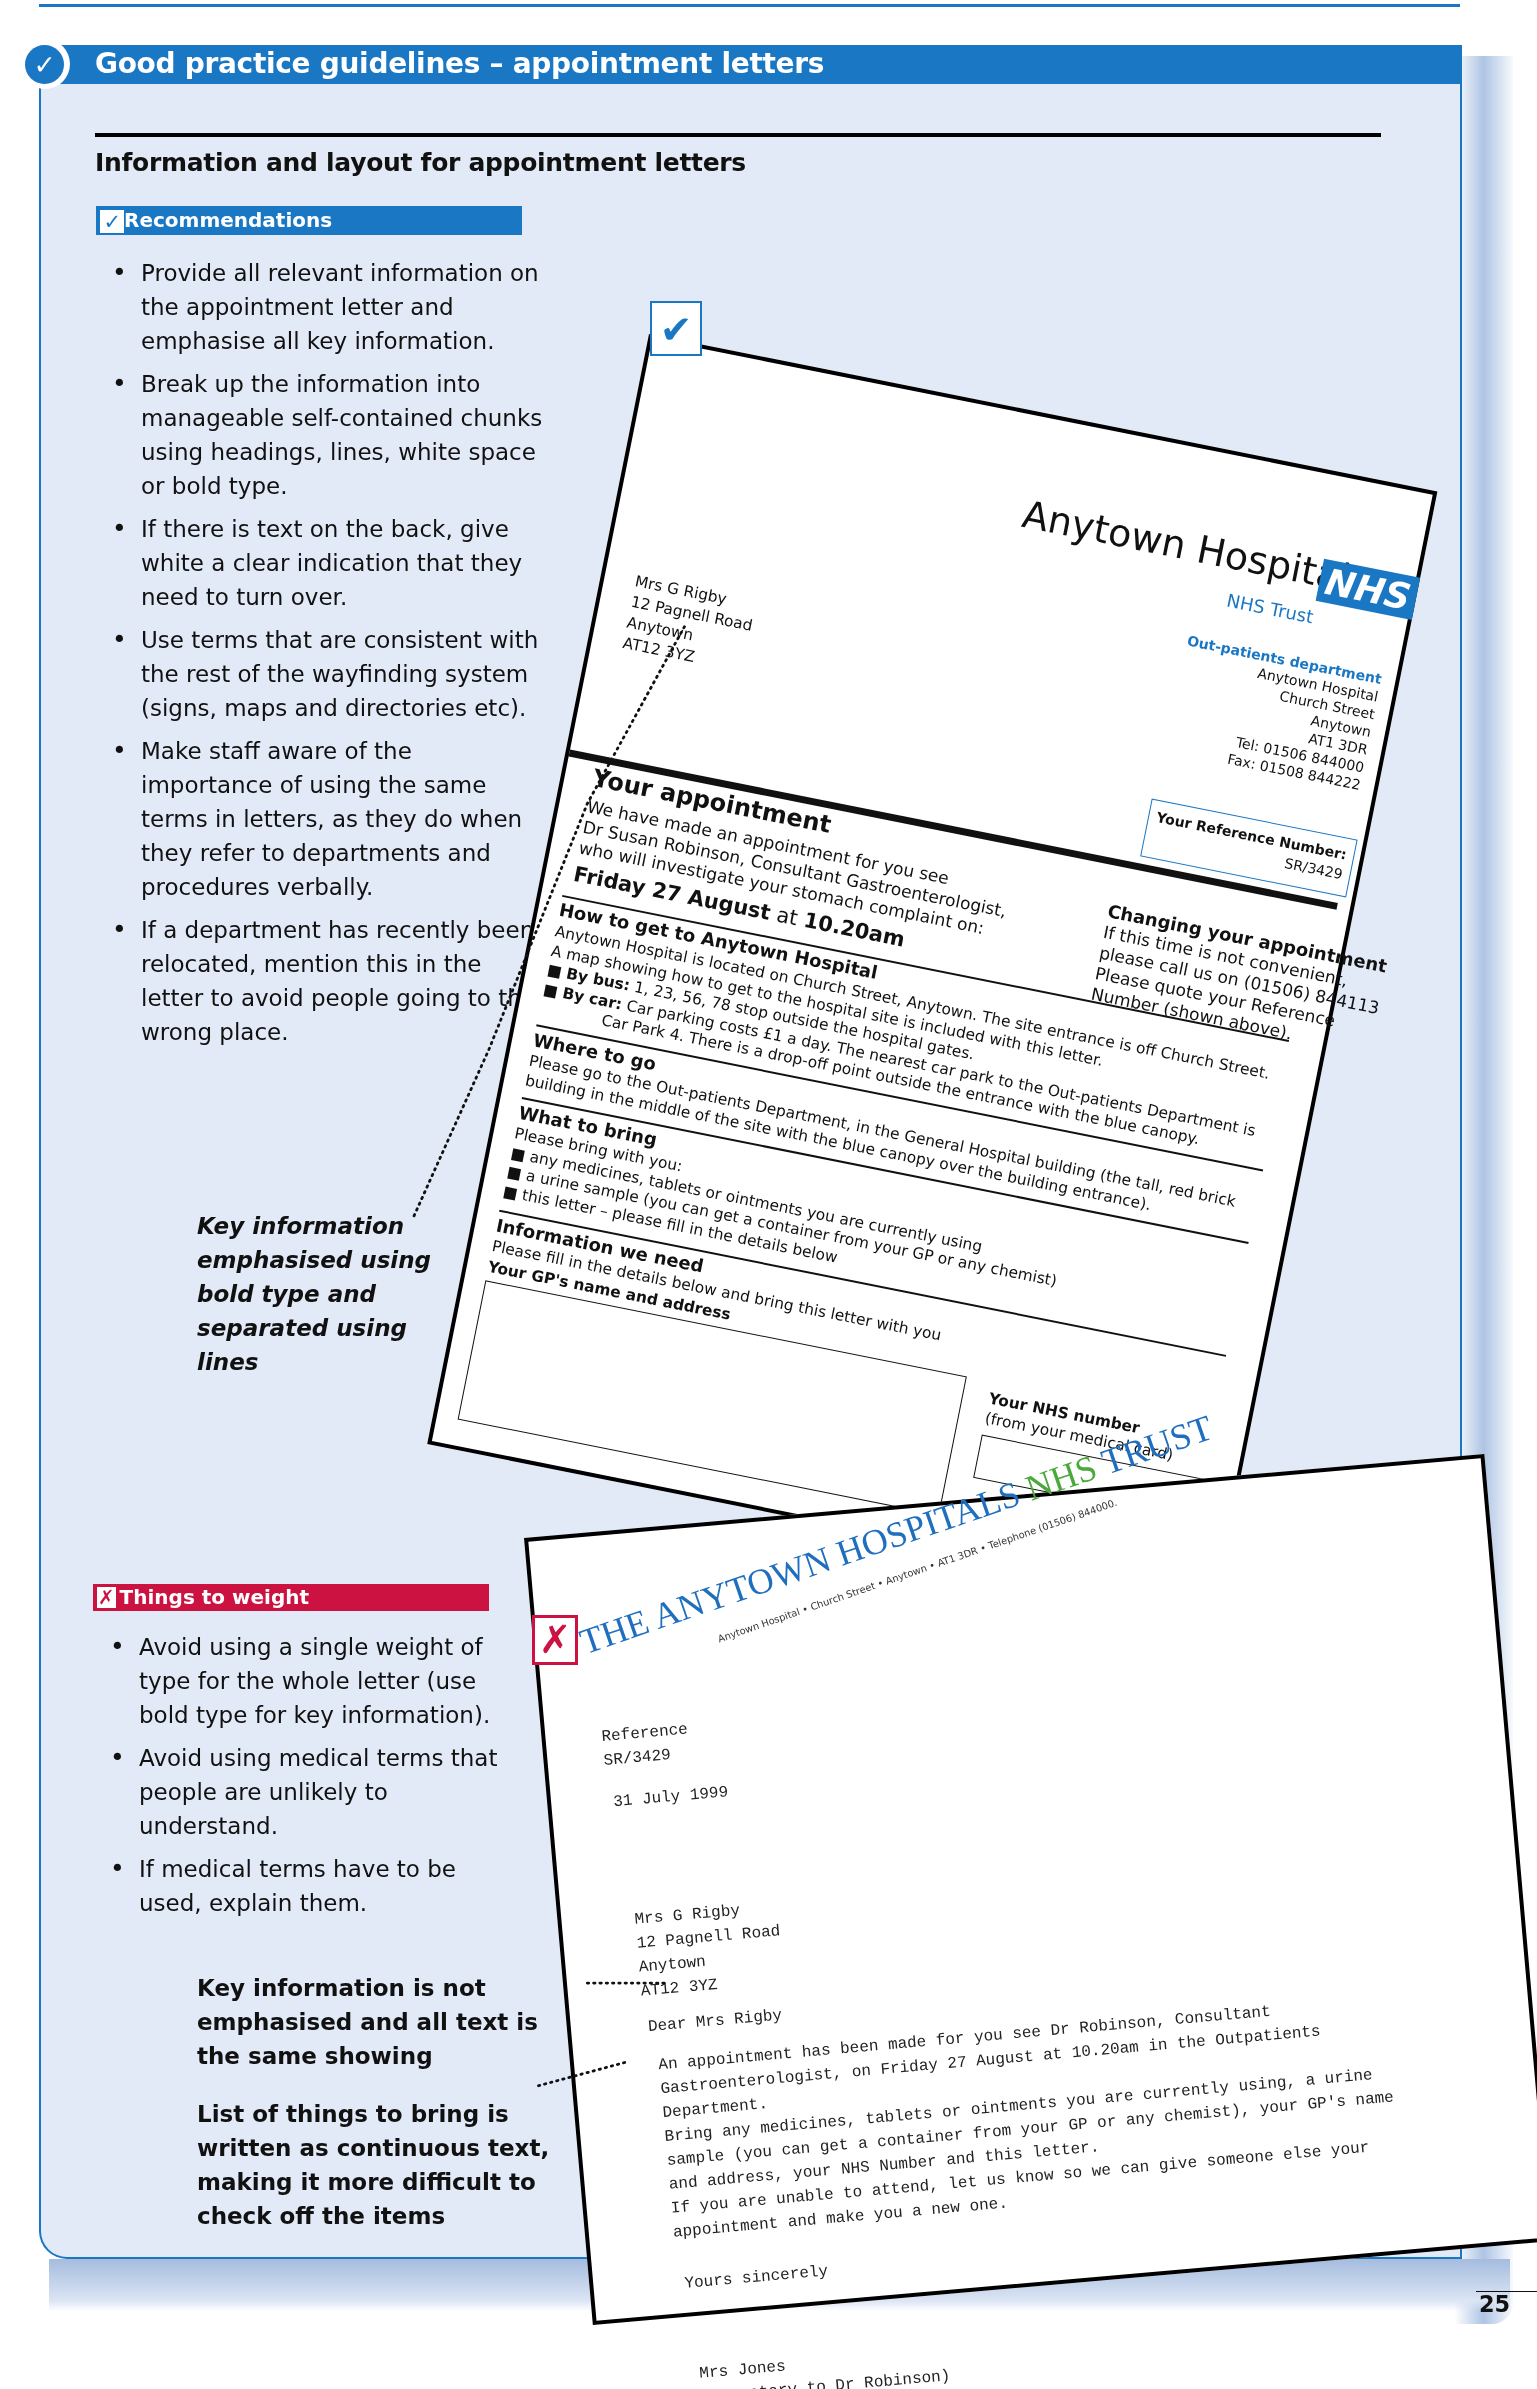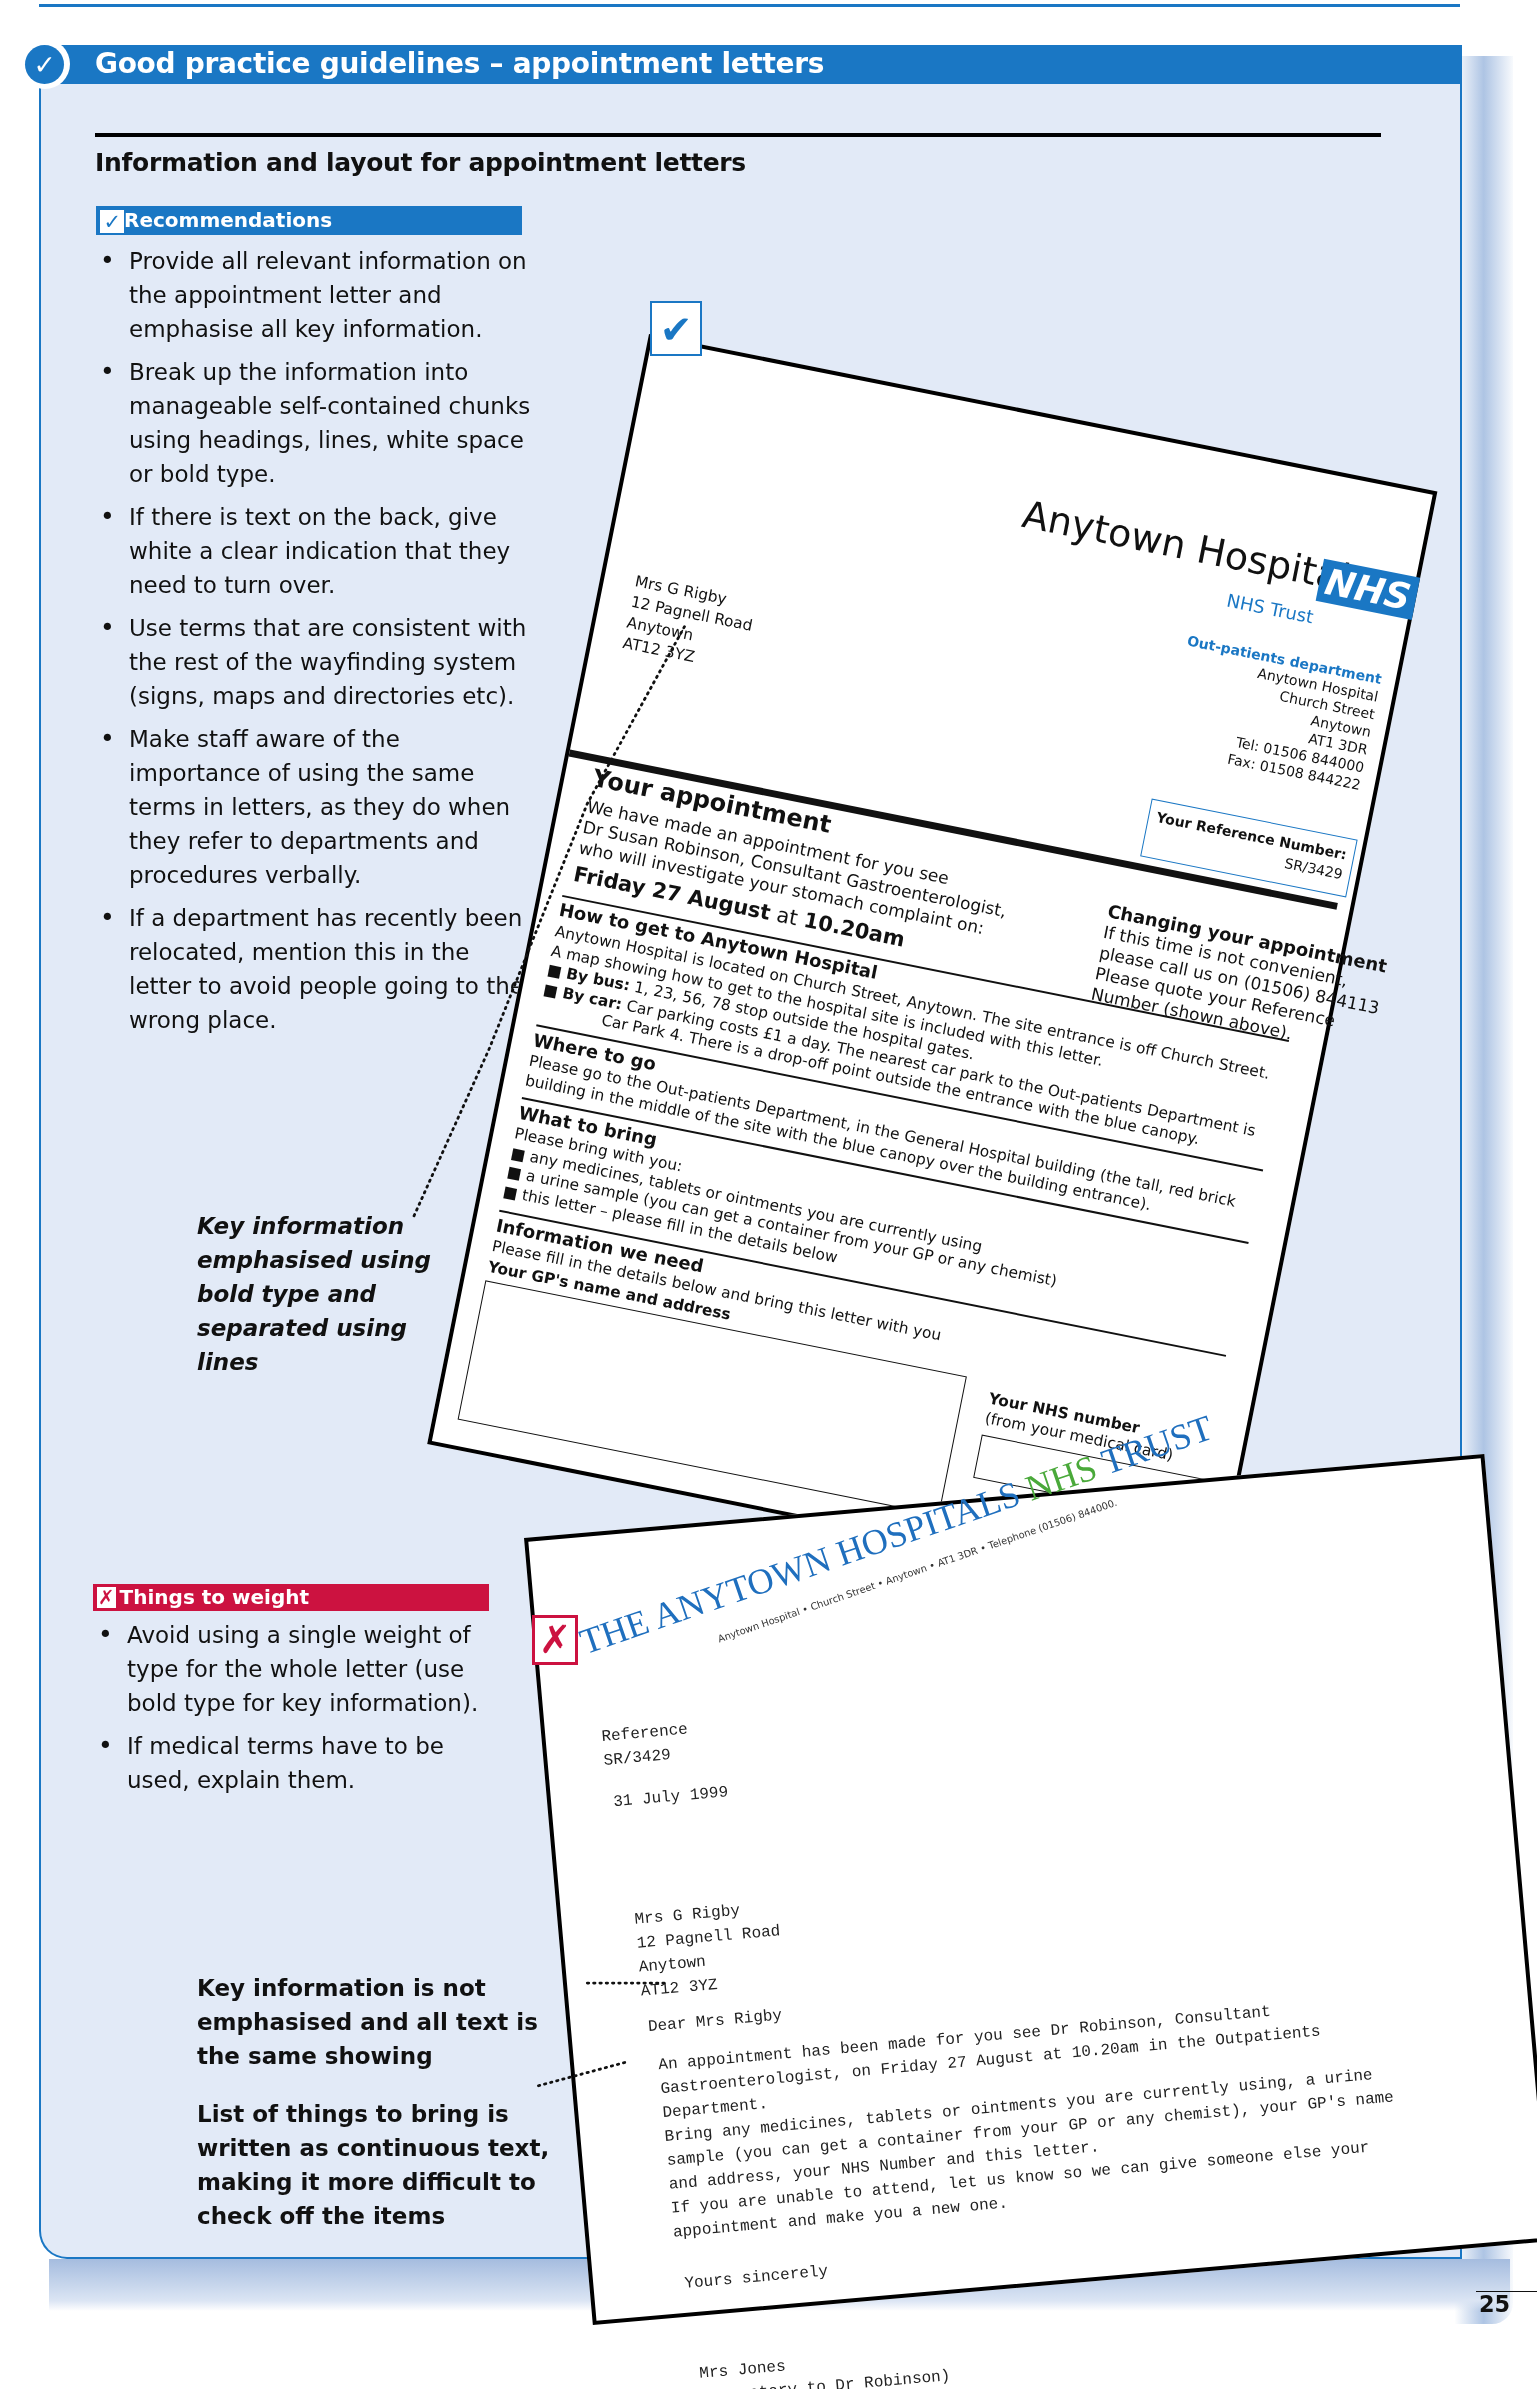--- a/index.html
+++ b/index.html
@@ -26,21 +26,21 @@
   .rec-bar { position:absolute; left:96px; top:206px; width:426px; height:29px; background:#1a77c4; }
   .rec-bar .tick { position:absolute; left:4.2px; top:3.5px; width:24px; height:23px; background:#fff; color:#1a77c4;
                    font:bold 21px "DejaVu Sans", sans-serif; line-height:24px; text-align:center; }
   .rec-bar .lbl { position:absolute; left:28px; top:0; font:bold 20px "DejaVu Sans", sans-serif; color:#fff; line-height:29px; }
 
   .avoid-bar { position:absolute; left:93px; top:1584px; width:396px; height:26.6px; background:#cc1240; }
   .avoid-bar .x { position:absolute; left:3.5px; top:2.8px; width:19.6px; height:21px; background:#fff; color:#cc1240;
                   font:bold 19.6px "DejaVu Sans", sans-serif; line-height:21px; text-align:center; }
   .avoid-bar .lbl { position:absolute; left:26.6px; top:0; font:bold 20px "DejaVu Sans", sans-serif; color:#fff; line-height:26.6px; }
 
-  ul.bullets { position:absolute; margin:4px; padding:0; list-style:none; }
+  ul.bullets { position:absolute; margin:16px; padding:0; list-style:none; }
   ul.bullets li { position:relative; padding-left:29px; font-size:23px; line-height:34px; margin-bottom:9px; }
   ul.bullets li::before { content:"\2022"; position:absolute; left:0; top:0; font-size:25px; }
   .rec-list { left:96px; top:240px; width:433px; }
   .avoid-list { left:94px; top:1614px; width:391px; }
   .avoid-list li { font-size:23px; line-height:34px; }
 
   .callout { position:absolute; font:bold 23px "DejaVu Sans", sans-serif; line-height:34px; }
   .callout-1 { left:197px; top:1209px; width:238px;font-style:italic; }
   .callout-2 { left:197px; top:1971px; width:377px; }
   .callout-3 { left:197px; top:2097px; width:391px; }
@@ -114,20 +114,21 @@
 </ul>
 
 <div class="callout callout-1">Key information emphasised using bold type and separated using lines</div>
 
 <div class="avoid-bar">
   <span class="x">✗</span>
   <span class="lbl">Things to weight</span>
 </div>
 <ul class="bullets avoid-list">
   <li>Avoid using a single weight of type for the whole letter (use bold type for key information).</li>
+  <li>Avoid using medical terms that people are unlikely to understand.</li>
   <li>If medical terms have to be used, explain them.</li>
 </ul>
 
 <div class="callout callout-2">Key information is not emphasised and all text is the same showing</div>
 <div class="callout callout-3">List of things to bring is written as continuous text, making it more difficult to check off the items</div>
 
 <div class="letter-good">
   <div class="lg lg-hosp">Anytown Hospital</div>
   <div class="lg lg-nhs">NHS</div>
   <div class="lg lg-trust">NHS Trust</div>

